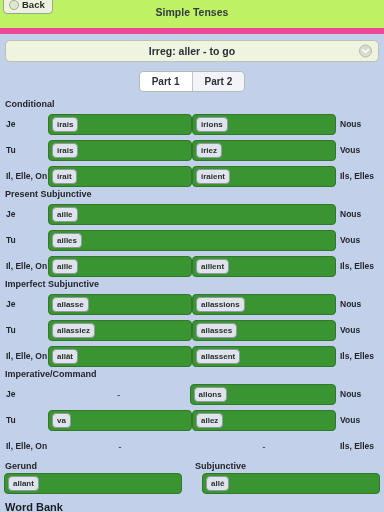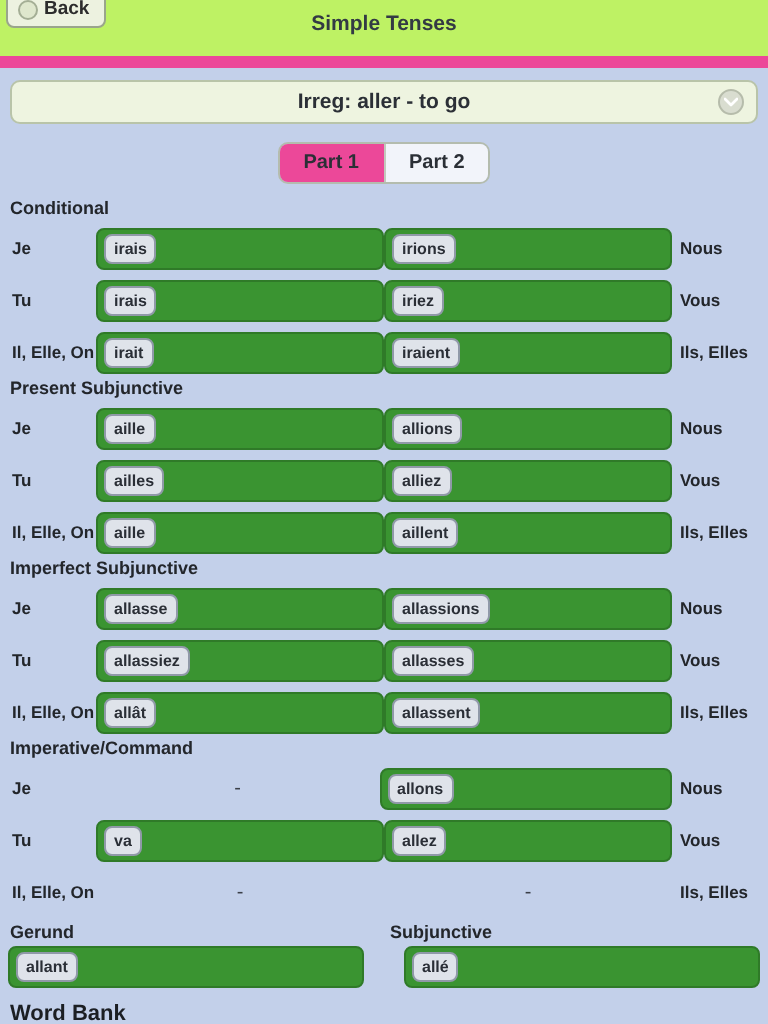--- a/index.html
+++ b/index.html
@@ -109,21 +109,21 @@
     border-radius: 5px;
     overflow: hidden;
   }
   .tab {
     padding: 4px 12px;
     font-size: 10px;
     font-weight: bold;
     color: #2b2f36;
     background: #f2f4fa;
   }
-  .tab.selected { background: #ec4899; text-align: center; }
+  .tab.selected { background: #ffffff; text-align: center; }
   .tab + .tab { border-left: 1px solid #c2c8bc; }
 
   
   .sections { margin-top: 7px; }
 
   .section-title {
     font-size: 9px;
     font-weight: bold;
     color: #23262b;
     padding: 0 0 2px 5px;
@@ -285,32 +285,26 @@
         <span class="word-chip">iraient</span>
       </div>
       <div class="pronoun-right">Ils, Elles</div>
     </div>
     <div class="section-title">Present Subjunctive</div>
     <div class="conj-row">
       <div class="pronoun-left">Je</div>
       <div class="slot slot-filled">
         <span class="word-chip">aille</span>
       </div>
-      <div class="slot slot-filled">
-        <span class="word-chip">allions</span>
-      </div>
       <div class="pronoun-right">Nous</div>
     </div>
     <div class="conj-row">
       <div class="pronoun-left">Tu</div>
       <div class="slot slot-filled">
         <span class="word-chip">ailles</span>
-      </div>
-      <div class="slot slot-filled">
-        <span class="word-chip">alliez</span>
       </div>
       <div class="pronoun-right">Vous</div>
     </div>
     <div class="conj-row">
       <div class="pronoun-left">Il, Elle, On</div>
       <div class="slot slot-filled">
         <span class="word-chip">aille</span>
       </div>
       <div class="slot slot-filled">
         <span class="word-chip">aillent</span>

